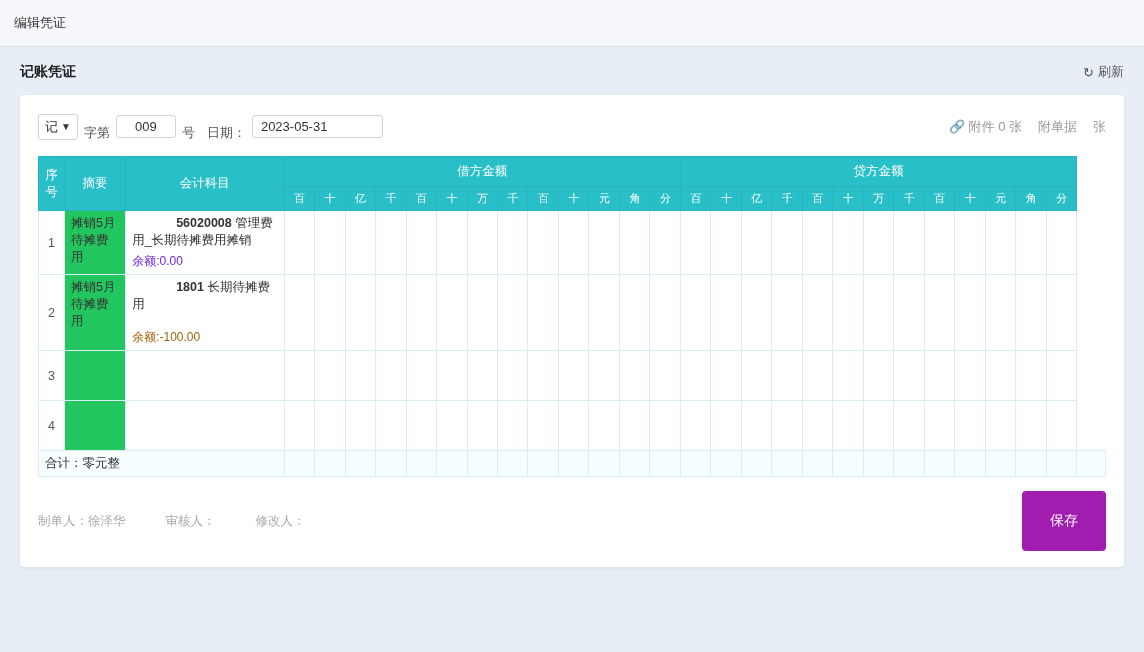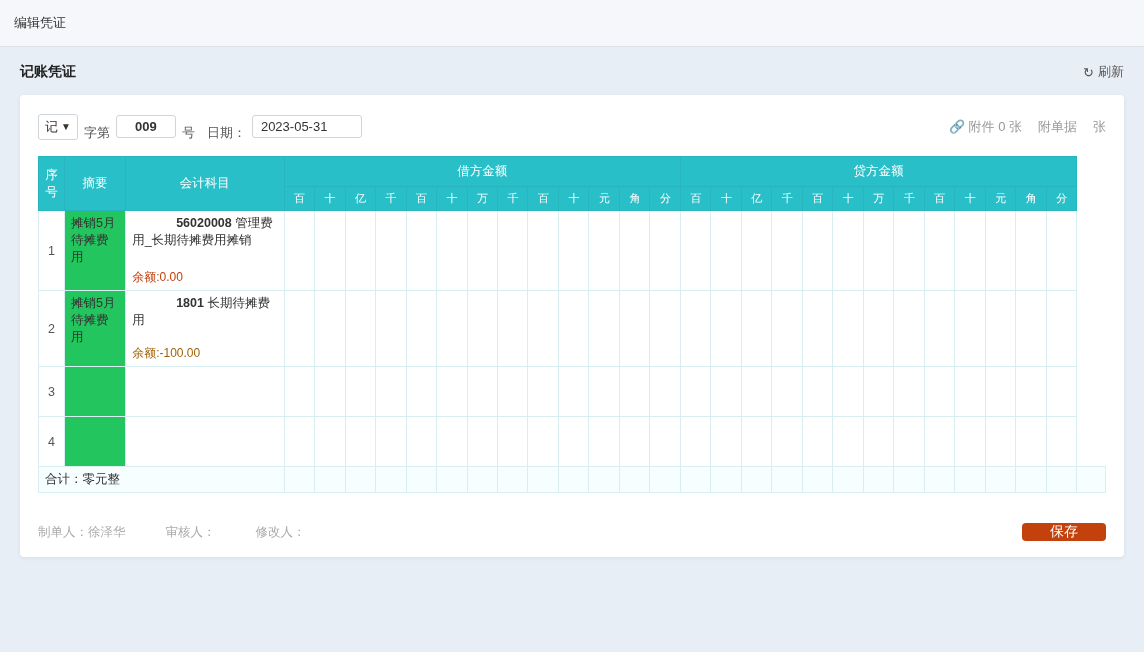--- a/index.html
+++ b/index.html
@@ -81,30 +81,29 @@
     }
     .form-input {
       border: 1px solid #d0d5dc;
       border-radius: 3px;
       padding: 3px 9px;
       font-size: 13px;
       color: #333;
       background: #fff;
       width: 60px;
       text-align: center;
-      font-weight: bold;
     }
     .form-date-input {
       border: 1px solid #d0d5dc;
       border-radius: 3px;
       padding: 3px 8px;
       font-size: 13px;
       color: #333;
       background: #fff;
-      width: 110px;
+      width: 131px;
     }
     .form-row-right {
       margin-left: auto;
       display: flex;
       align-items: center;
       gap: 16px;
       color: #999;
       font-size: 13px;
     }
     .attach-link {
@@ -162,46 +161,46 @@
     .voucher-table tbody tr td.account-col {
       width: 260px;
       background: #fff;
     }
     .voucher-table tbody tr td.amount-col {
       background: #fff;
       text-align: center;
       width: 36px;
       padding: 0;
     }
-    .balance-text { color: #c2410c; font-size: 12px; margin-top: 20px; }
+    .balance-text { color: #6d28d9; font-size: 12px; margin-top: 4px; }
     .balance-red { color: #a16207; font-size: 12px; margin-top: 16px; }
     .account-code { font-weight: 700; margin-left: 44px; }
     
     .total-row td {
       background: #f7feff;
       font-weight: normal;
       padding: 8px 10px;
       border-top: 2px solid #29bfc8;
     }
     
     .footer-info {
       display: flex;
       gap: 40px;
       align-items: center;
-      margin-top: 30px;
+      margin-top: 14px;
       color: #aaa;
       font-size: 12.5px;
     }
     .save-btn {
       margin-left: auto;
-      background: #c2410c;
+      background: #a21caf;
       color: #fff;
       border: none;
       border-radius: 4px;
-      padding: 0 28px;
+      padding: 21px 28px;
       font-size: 14px;
       cursor: not-allowed;
     }
     
     .num-col-header {
       font-size: 11px;
       writing-mode: horizontal-tb;
       letter-spacing: -0.5px;
     }
     .chevron { font-size: 10px; }

